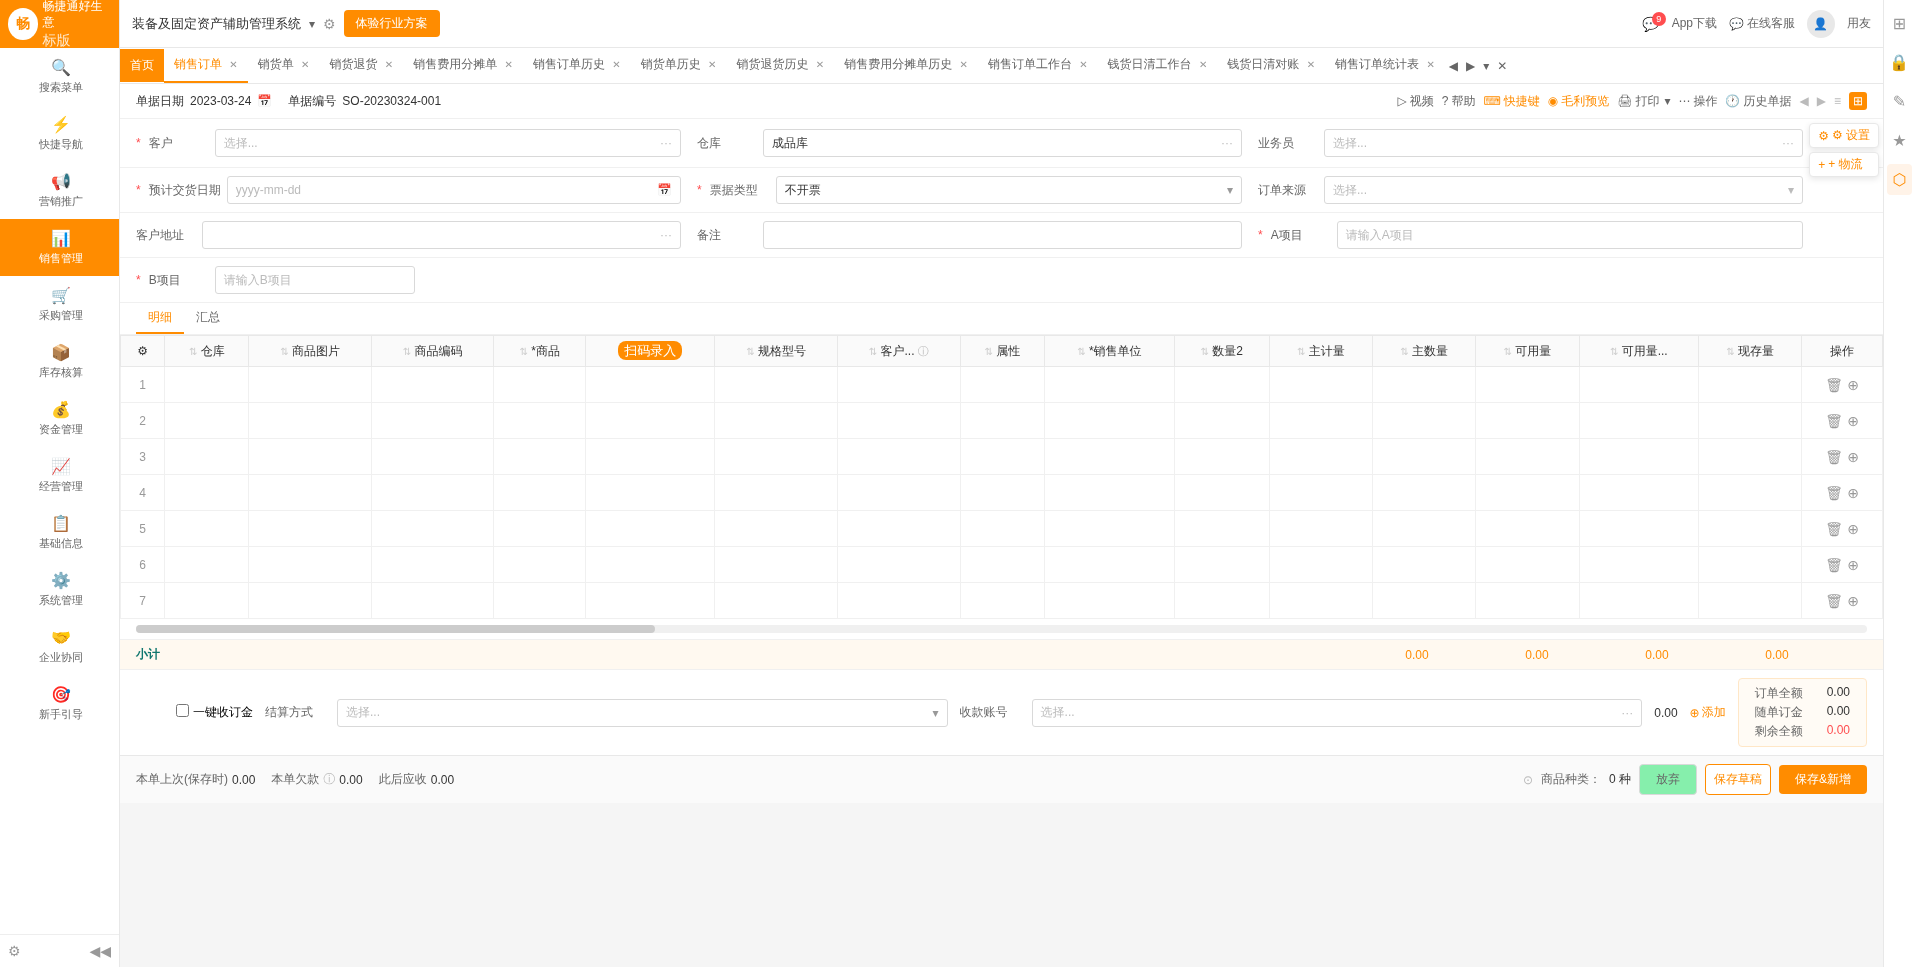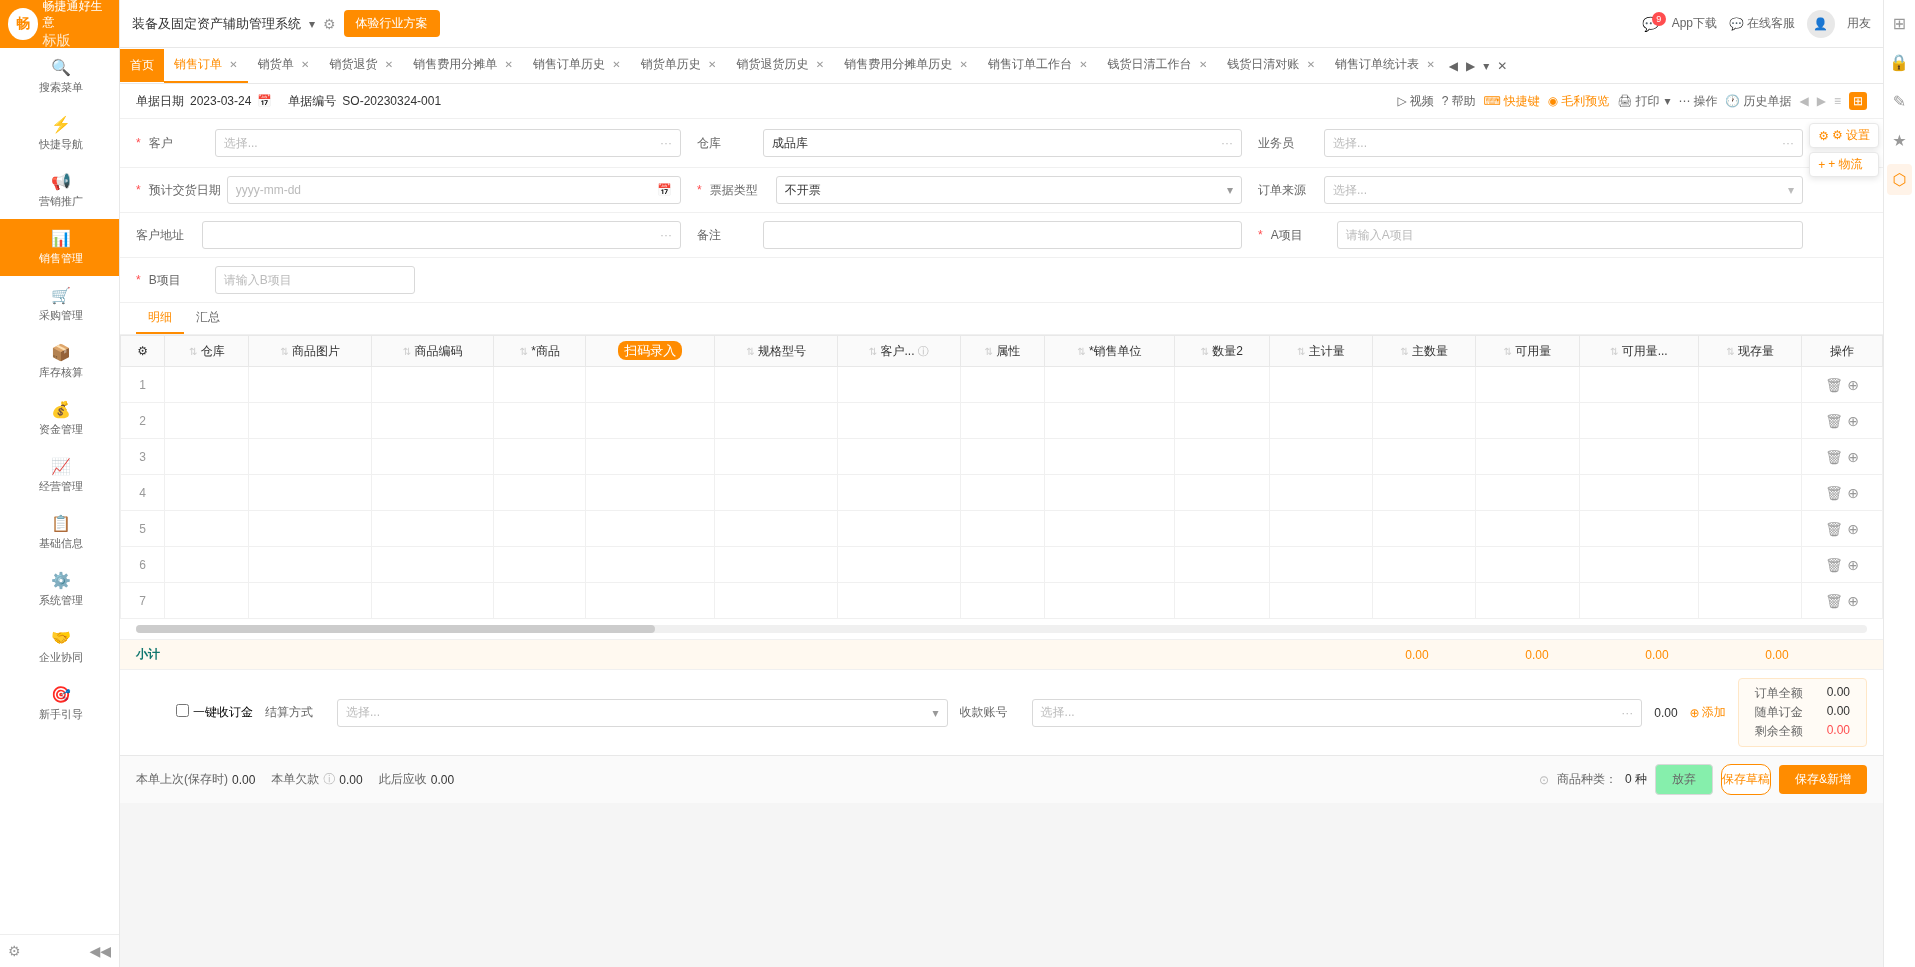--- a/index.html
+++ b/index.html
@@ -67,21 +67,21 @@
     
     .table-wrap { overflow-x: auto; }
     table { width: 100%; border-collapse: collapse; font-size: 12px; }
     thead th { background: #fafafa; border: 1px solid #e8e8e8; padding: 6px 8px; text-align: center; color: #333; white-space: nowrap; font-weight: normal; position: relative; }
     thead th .scan-btn { background: #ff8c00; color: #fff; padding: 2px 6px; border-radius: 8px; font-size: 13px; cursor: pointer; }
     tbody td { border: 1px solid #f0f0f0; padding: 6px 8px; text-align: center; color: #333; height: 36px; }
     .row-num { color: #999; }
     .action-cell { display: flex; align-items: center; justify-content: center; gap: 4px; }
     .action-icon { color: #999; cursor: pointer; font-size: 14px; }
     .btn-discard { border: 1px solid #d9d9d9; background: #86efac; padding: 6px 16px; border-radius: 4px; cursor: pointer; color: #666; }
-    .btn-save-draft { border: 1px solid #ff8c00; background: #fff; padding: 6px 0; border-radius: 10px; cursor: pointer; color: #ff8c00; }
+    .btn-save-draft { border: 1px solid #ff8c00; background: #fff; padding: 6px 8px; border-radius: 4px; cursor: pointer; color: #ff8c00; }
     .btn-save-new { background: #ff8c00; color: #fff; border: none; padding: 6px 16px; border-radius: 4px; cursor: pointer; }
 
     
     .right-sidebar { width: 32px; background: #fff; border-left: 1px solid #e8e8e8; display: flex; flex-direction: column; align-items: center; padding: 8px 0; gap: 8px; flex-shrink: 0; }
     .right-sidebar-icon { color: #999; cursor: pointer; font-size: 16px; padding: 6px; border-radius: 4px; }
     .right-sidebar-icon.active-icon { color: #ff8c00; }
 
     .checkbox-inline { display: flex; align-items: flex-start; gap: 4px; margin-left: 40px; }
     .checkbox-inline input { margin: 0; }
     .add-btn { color: #ff8c00; cursor: pointer; display: flex; align-items: center; gap: 2px; }

